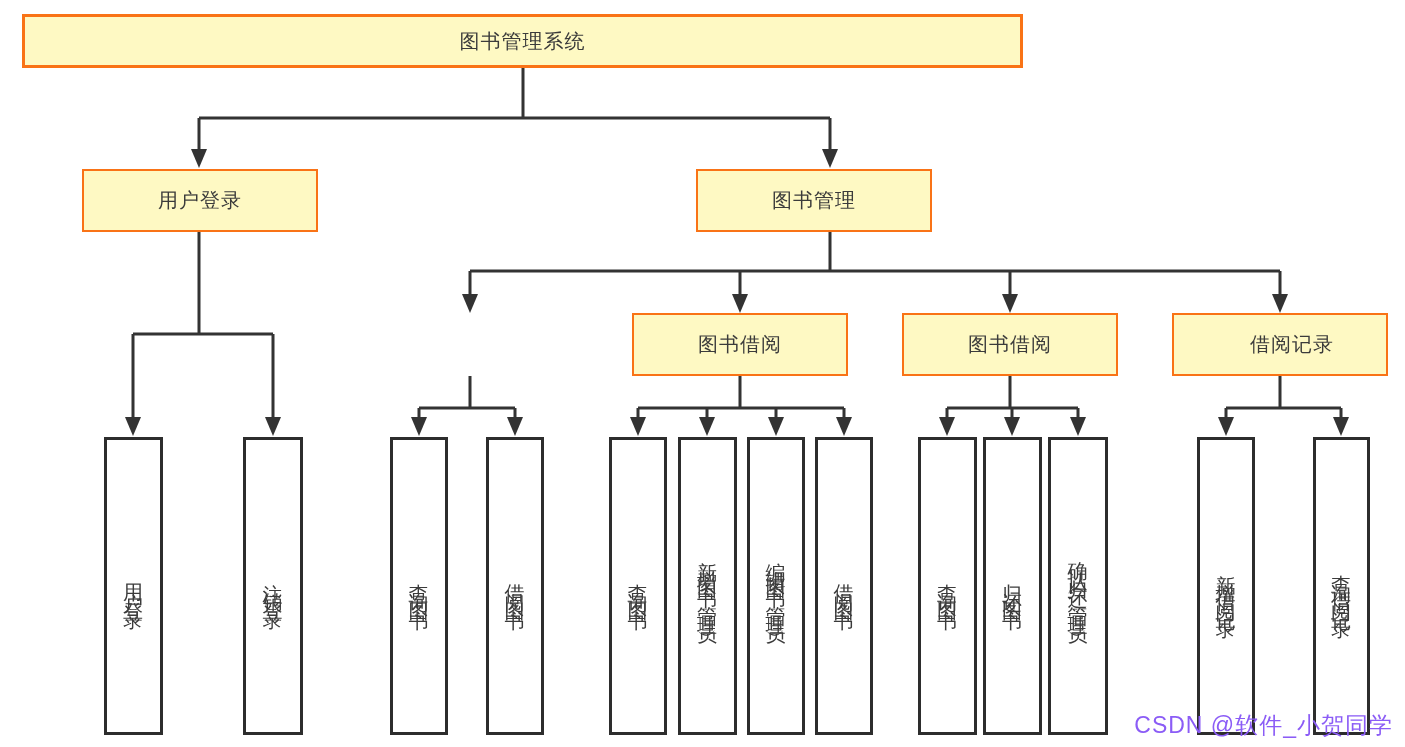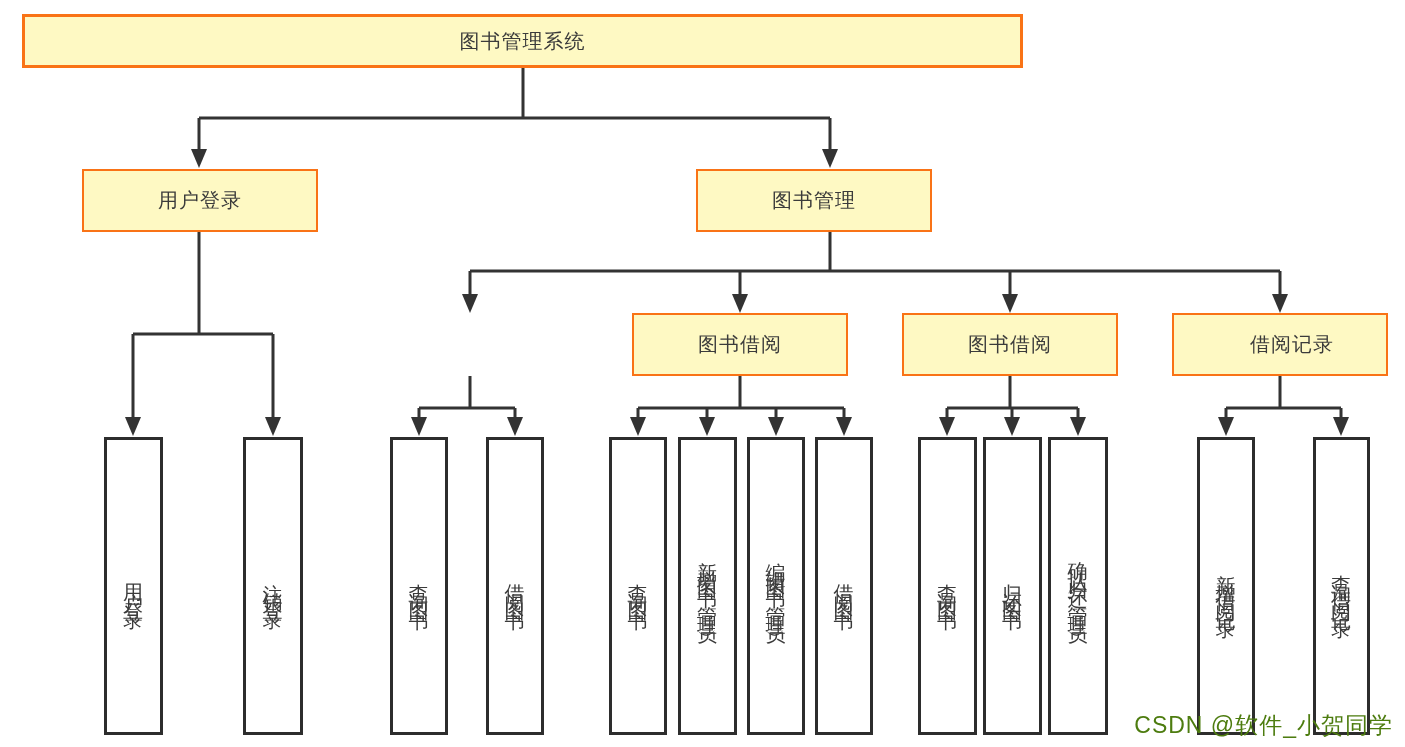--- a/index.html
+++ b/index.html
@@ -37,21 +37,21 @@
     line-height:1;
     font-size:20px;
     letter-spacing:9px;
     color:#3b3b3b;
     white-space:nowrap;
   }
   .watermark{
     position:absolute;
     top:710px;right:12px;
     font-size:23px;
-    color:#4d7c0f;
+    color:#8b5cf6;
     letter-spacing:1px;
     z-index:5;
     white-space:nowrap;
   }
 </style>
 </head>
 <body>
 
 <div class="stage">
 

